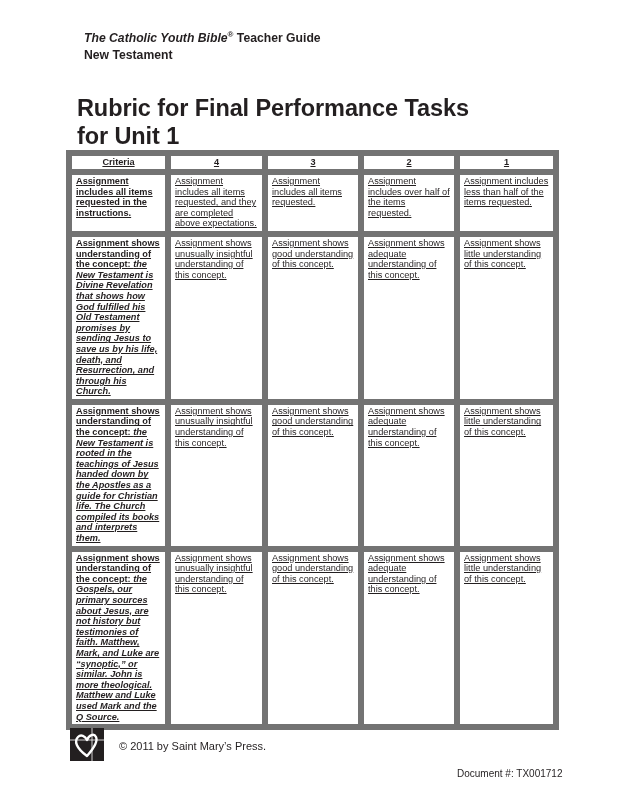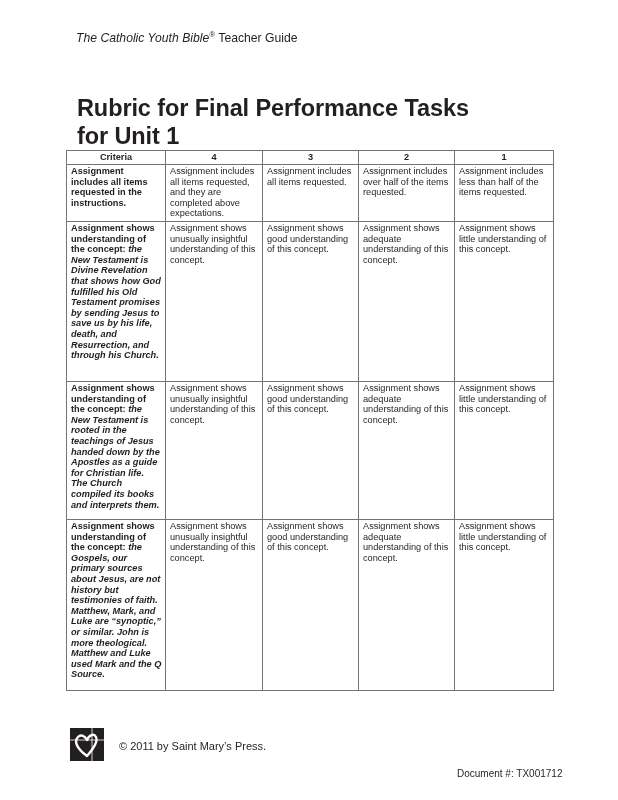--- a/index.html
+++ b/index.html
@@ -1,35 +1,36 @@
 <!DOCTYPE html>
 <html><head>
   <meta charset="utf-8">
   <style>
     html, body { margin: 0; padding: 0; background: #ffffff; }
     body { width: 618px; height: 800px; position: relative; overflow: hidden; font-family: "Liberation Sans", sans-serif; color: #231f20; }
-    .hdr { position: absolute; left: 76px; top: 30px; font-size: 12.2px; line-height: 17px; }
+    .hdr { position: absolute; left: 84px; top: 30px; font-size: 12.2px; line-height: 17px; font-weight: bold; }
     .hdr .book { font-style: italic; }
     .hdr sup { font-size: 8px; font-style: normal; vertical-align: 5px; line-height: 0; }
     .title { position: absolute; left: 73px; top: 90px; font-size: 23.5px; font-weight: bold; line-height: 28px; margin: 4px; letter-spacing: -0.1px; }
     table.rubric { position: absolute; left: 66px; top: 150px; width: 487px; border-collapse: collapse; table-layout: fixed; font-size: 9.2px; line-height: 10.6px; }
-    table.rubric th, table.rubric td { border: 1px solid #737373; vertical-align: top; padding: 1px 3px 2px 4px; }
+    table.rubric th, table.rubric td { border: 6px solid #737373; vertical-align: top; padding: 1px 3px 2px 4px; text-decoration: underline; }
     table.rubric th { font-weight: bold; text-align: center; padding: 1px 3px; height: 11px; }
     td.crit { font-weight: bold; }
     td.crit em { font-style: italic; font-weight: bold; text-align: right; }
     .footer { position: absolute; left: 70px; top: 728px; width: 500px; height: 40px; }
     .logo { position: absolute; left: 0; top: 0; width: 34px; height: 33px; background: #231f20; }
     .copy { position: absolute; left: 49px; top: 12px; font-size: 11px; line-height: 13px; }
     .docnum { position: absolute; left: 387px; top: 40px; font-size: 10px; }
   </style>
 </head>
 <body>
 
 <div class="hdr">
   <div><span class="book">The Catholic Youth Bible</span><sup>®</sup><span> Teacher Guide</span></div>
+  <div>New Testament</div>
 </div>
 
 <h1 class="title">
   <span>Rubric for Final Performance Tasks</span><br>
   <span>for Unit 1</span>
 </h1>
 
 <table class="rubric">
   <colgroup>
     <col style="width:99px">

